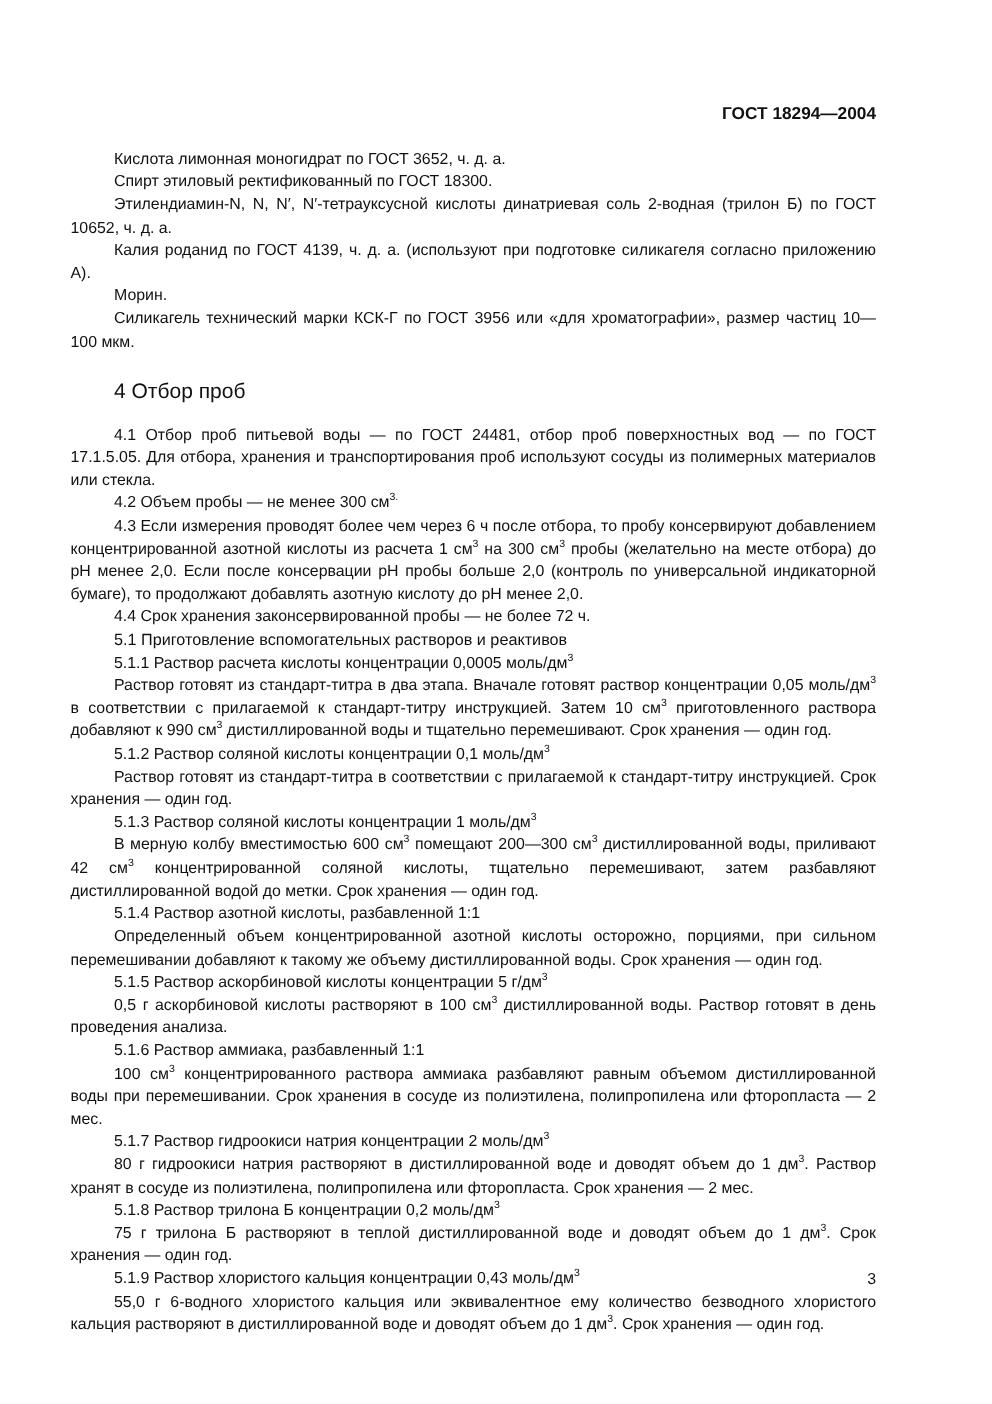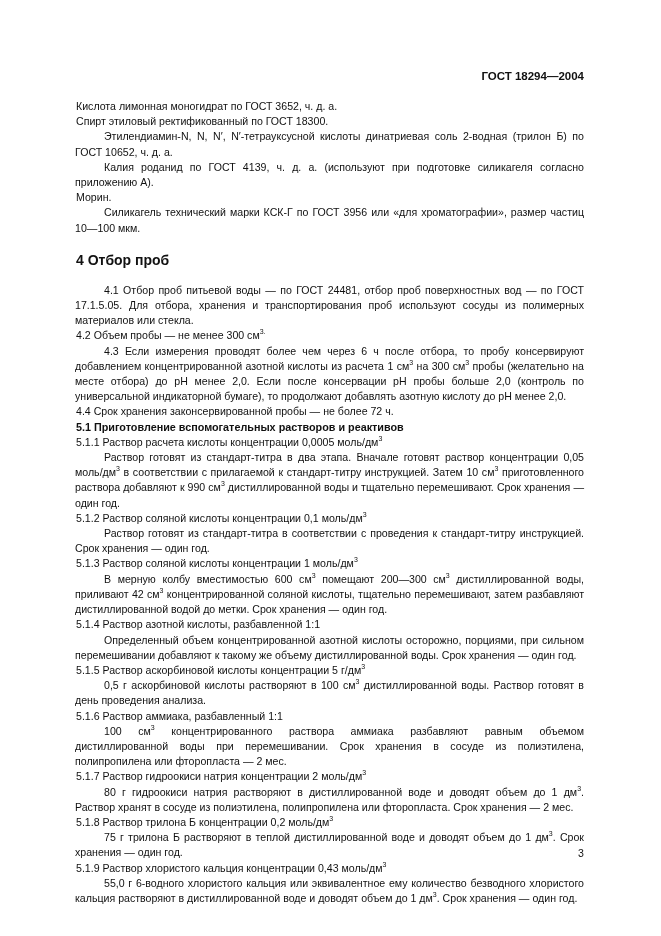--- a/index.html
+++ b/index.html
@@ -3,24 +3,24 @@
   <meta charset="utf-8">
   <style>
     html, body { margin: 0; padding: 0; background: #ffffff; }
     body { width: 661px; height: 936px; position: relative; overflow: hidden;
       font-family: "Liberation Sans", sans-serif; color: #111; }
     .page { position: absolute; left: 0; top: 0; width: 661px; height: 936px; }
     .header { position: absolute; left: 47px; width: 537px; top: 70px; text-align: right;
       font-weight: bold; font-size: 11.5px; }
     .content { position: absolute; left: 47px; width: 537px; top: 99px; font-size: 10.6px; line-height: 15.2px; }
     p { margin: 0; text-indent: 29px; text-align: justify; }
-    p.last { text-align-last: left; margin-left: 28px; }
-    .h1 { font-weight: bold; font-size: 14px; margin: 15px 0 14px 29px; line-height: 18px; }
+    p.last { text-align-last: left; }
+    .h1 { font-weight: normal; font-size: 14px; margin: 15px 0 14px 29px; line-height: 18px; }
     .h1.s5 { margin-top: 16px; margin-bottom: 13px; }
-    .h2 { font-weight: bold; font-size: 10.8px; text-indent: 29px; }
+    .h2 { font-weight: normal; font-size: 10.8px; text-indent: 29px; }
     sup { font-size: 7px; line-height: 0; vertical-align: super; }
     .pagenum { position: absolute; left: 560px; width: 24px; top: 847px; text-align: right; font-size: 10.6px; }
   </style>
 </head>
 <body>
 
 <div class="page">
   <div class="header">ГОСТ 18294—2004</div>
 
   <div class="content">
@@ -36,21 +36,21 @@
     <p><span>4.2  Объем пробы — не менее 300 см</span><sup>3.</sup></p>
     <p class="last"><span>4.3  Если измерения проводят более чем через 6 ч после отбора, то пробу консервируют добавлением концентрированной азотной кислоты из расчета 1 см</span><sup>3</sup><span> на 300 см</span><sup>3</sup><span> пробы (желательно на месте отбора) до pH менее 2,0. Если после консервации pH пробы больше 2,0 (контроль по универсальной индикаторной бумаге), то продолжают добавлять азотную кислоту до pH менее 2,0.</span></p>
     <p>4.4  Срок хранения законсервированной пробы — не более 72 ч.</p>
 
     <p class="h2">5.1  Приготовление вспомогательных растворов и реактивов</p>
 
     <p><span>5.1.1  Раствор расчета кислоты концентрации 0,0005 моль/дм</span><sup>3</sup></p>
     <p class="last"><span>Раствор готовят из стандарт-титра в два этапа. Вначале готовят раствор концентрации 0,05 моль/дм</span><sup>3</sup><span> в соответствии с прилагаемой к стандарт-титру инструкцией. Затем 10 см</span><sup>3</sup><span> приготовленного раствора добавляют к 990 см</span><sup>3</sup><span> дистиллированной воды и тщательно перемешивают. Срок хранения — один год.</span></p>
 
     <p><span>5.1.2  Раствор соляной кислоты концентрации 0,1 моль/дм</span><sup>3</sup></p>
-    <p class="last">Раствор готовят из стандарт-титра в соответствии с проведения к стандарт-титру инструкцией. Срок хранения — один год.</p>
+    <p class="last">Раствор готовят из стандарт-титра в соответствии с прилагаемой к стандарт-титру инструкцией. Срок хранения — один год.</p>
 
     <p><span>5.1.3  Раствор соляной кислоты концентрации 1 моль/дм</span><sup>3</sup></p>
     <p class="last"><span>В мерную колбу вместимостью 600 см</span><sup>3</sup><span> помещают 200—300 см</span><sup>3</sup><span> дистиллированной воды, приливают 42 см</span><sup>3</sup><span> концентрированной соляной кислоты, тщательно перемешивают, затем разбавляют дистиллированной водой до метки. Срок хранения — один год.</span></p>
 
     <p>5.1.4  Раствор азотной кислоты, разбавленной 1:1</p>
     <p class="last">Определенный объем концентрированной азотной кислоты осторожно, порциями, при сильном перемешивании добавляют к такому же объему дистиллированной воды. Срок хранения — один год.</p>
 
     <p><span>5.1.5  Раствор аскорбиновой кислоты концентрации 5 г/дм</span><sup>3</sup></p>
     <p class="last"><span>0,5 г аскорбиновой кислоты растворяют в 100 см</span><sup>3</sup><span> дистиллированной воды. Раствор готовят в день проведения анализа.</span></p>
 

